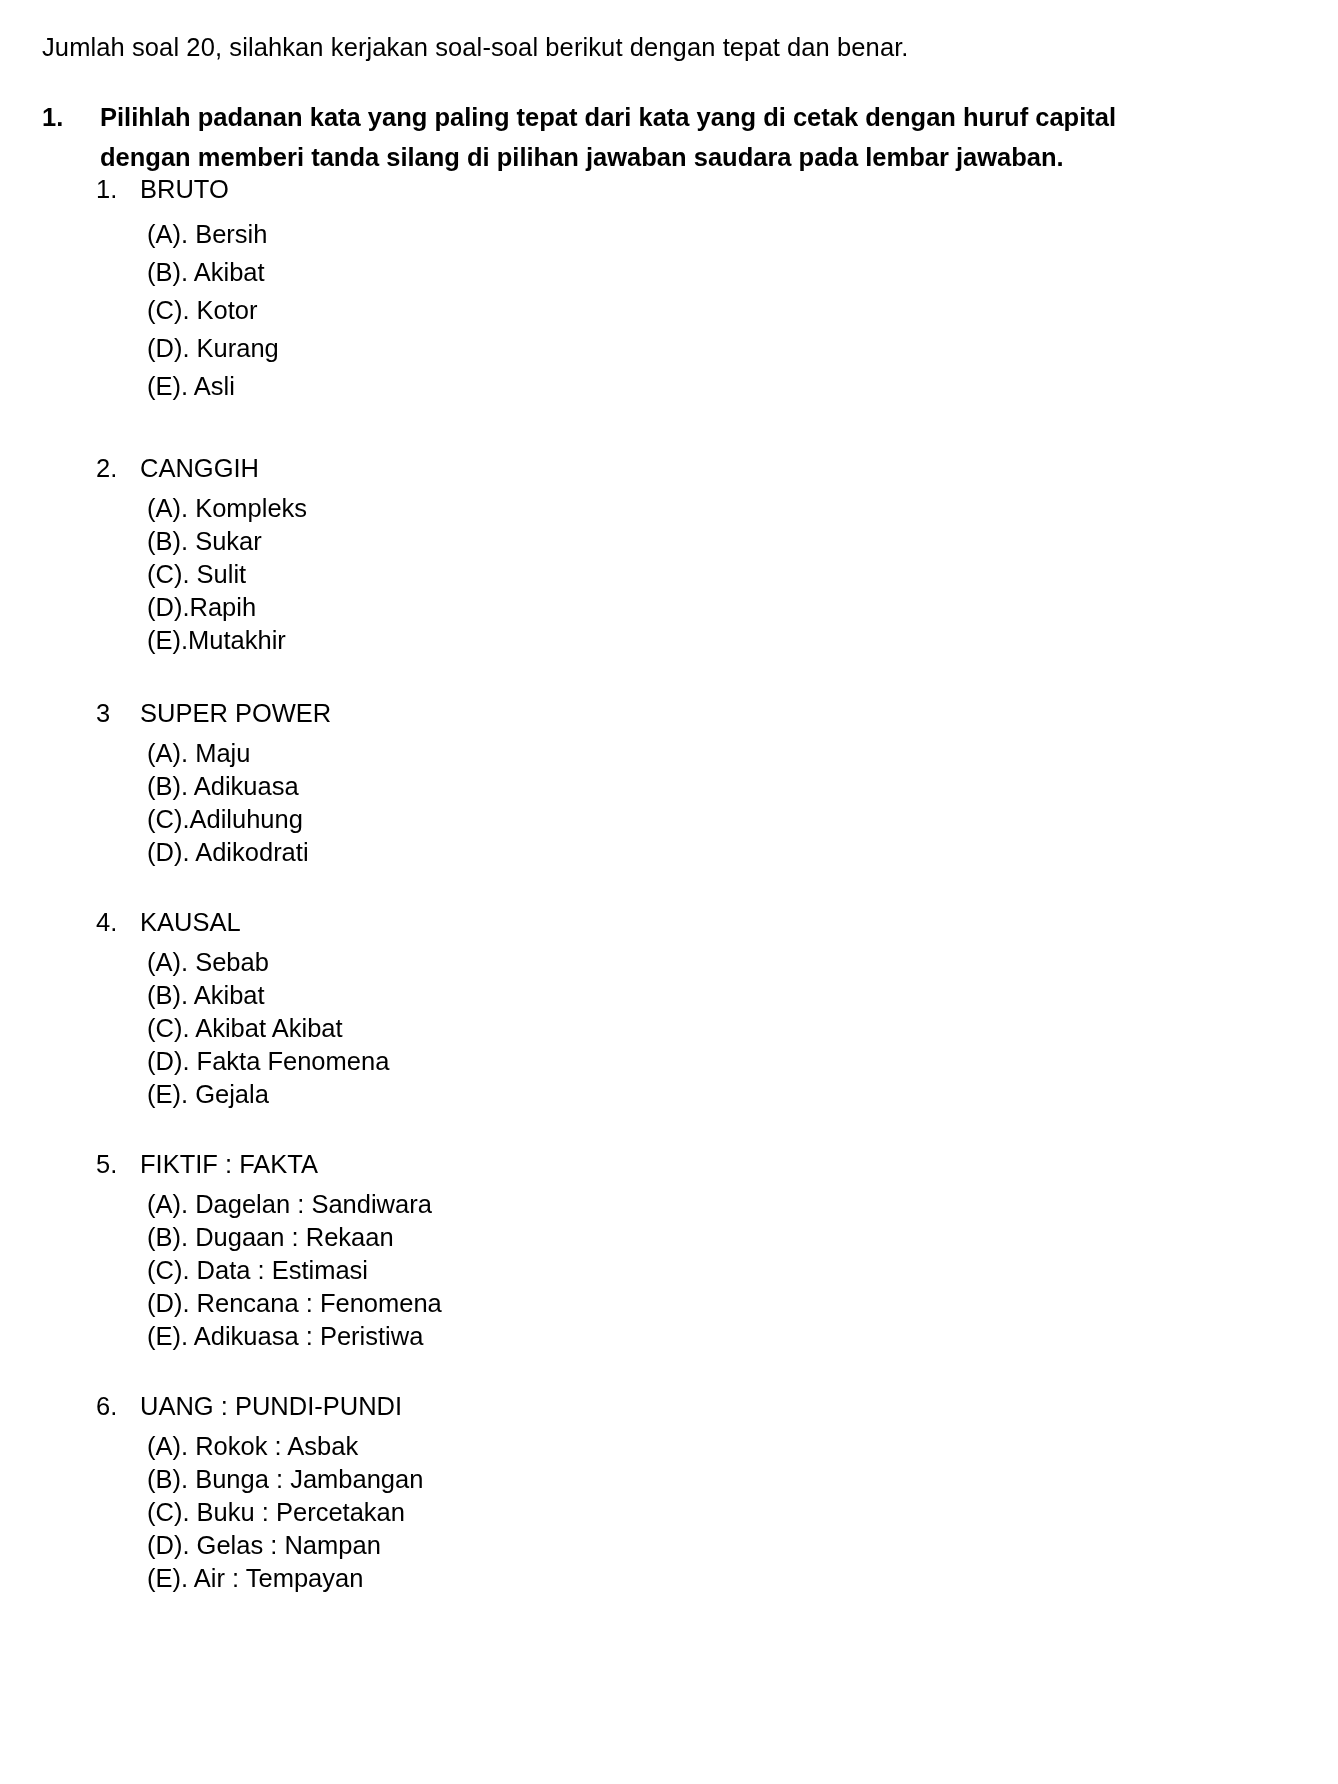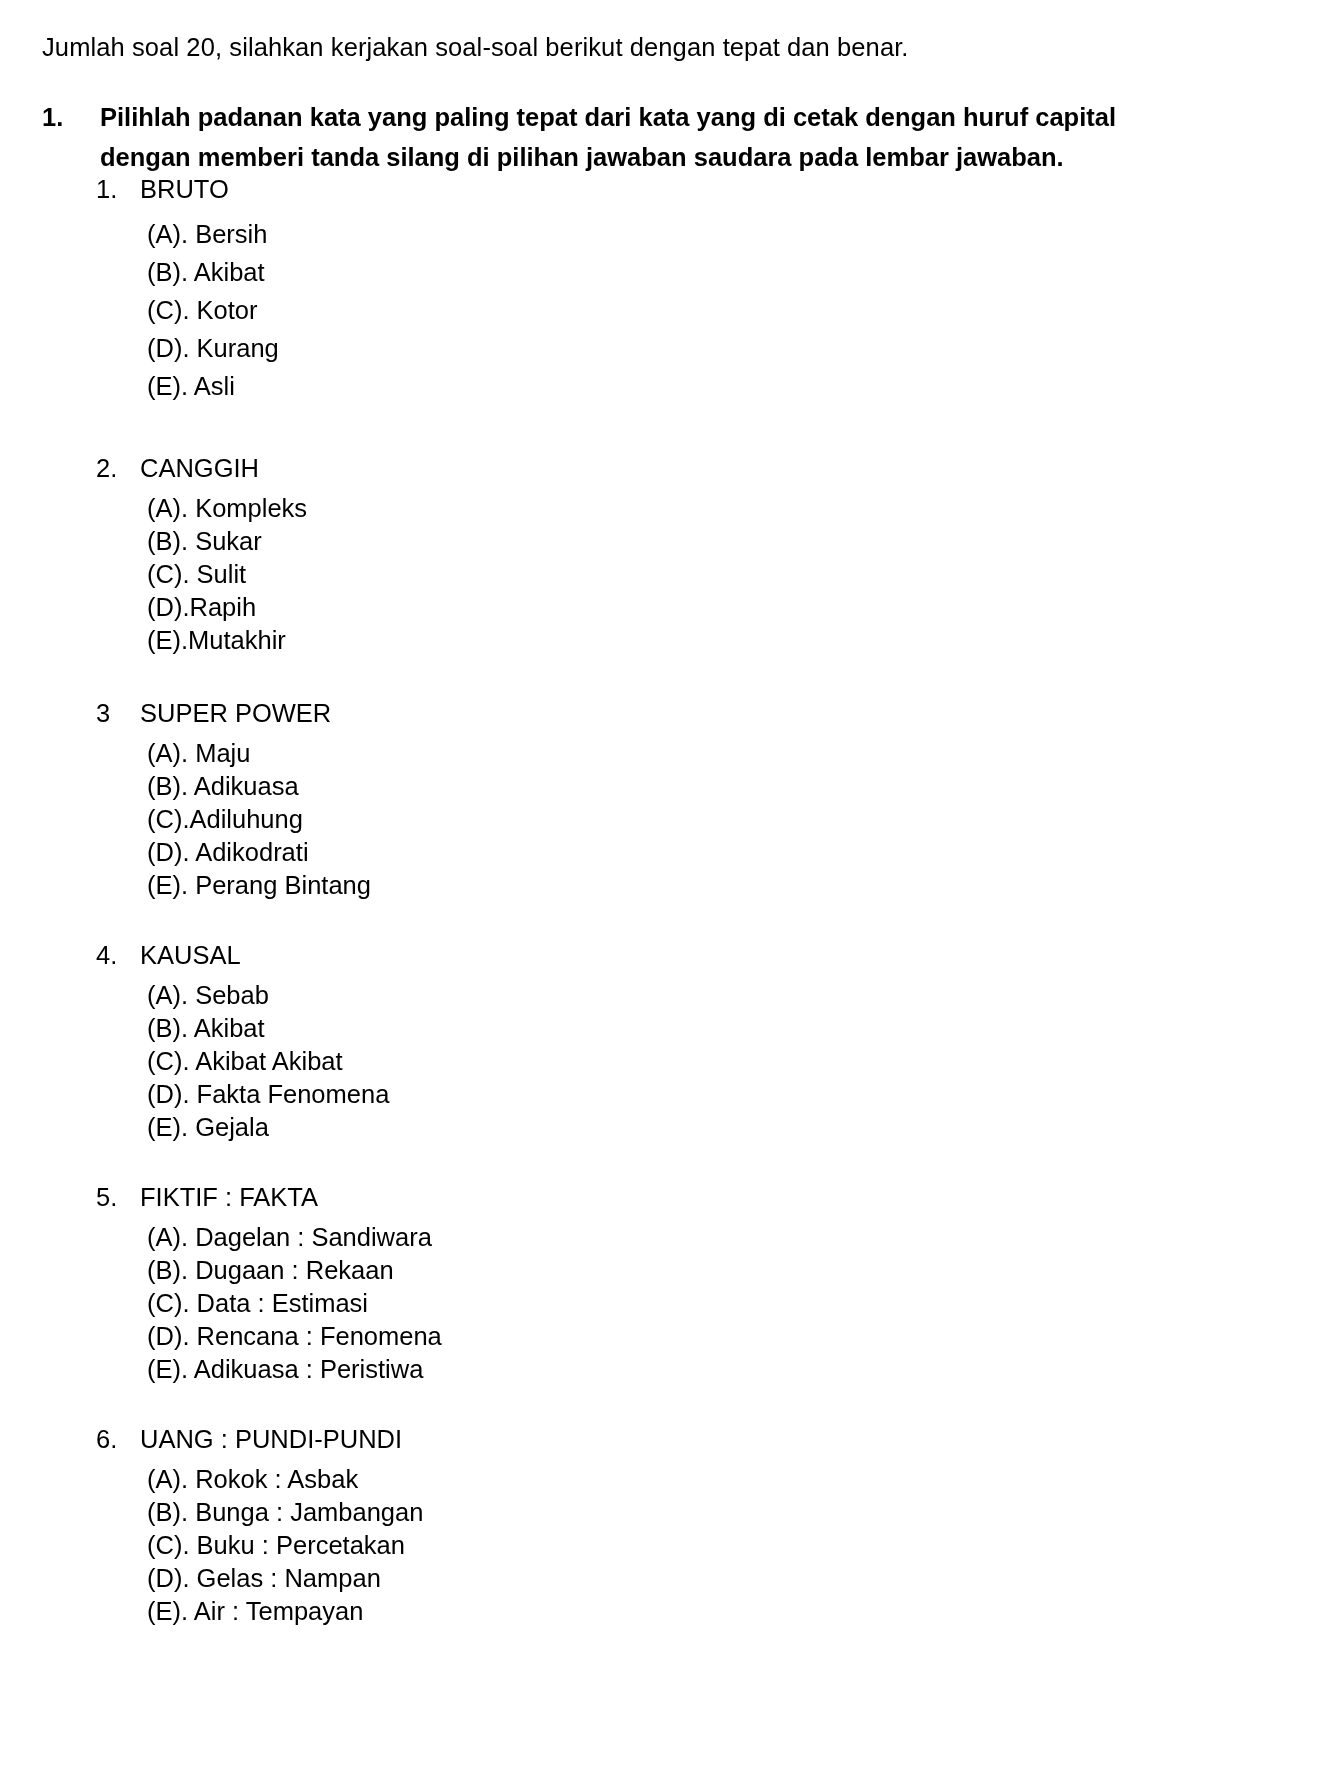--- a/index.html
+++ b/index.html
@@ -157,21 +157,20 @@
     <div class="subq tight">
       <div class="subq-head">
         <span class="subq-num">3</span>
         <span class="subq-title">SUPER POWER</span>
       </div>
       <ul class="opts">
         <li class="opt">(A). Maju</li>
         <li class="opt">(B). Adikuasa</li>
         <li class="opt">(C).Adiluhung</li>
         <li class="opt">(D). Adikodrati</li>
-        <li class="opt">(E). Perang Bintang</li>
       </ul>
     </div>
 
     <div class="gap-30"></div>
 
     <div class="subq tight">
       <div class="subq-head">
         <span class="subq-num">4.</span>
         <span class="subq-title">KAUSAL</span>
       </div>

